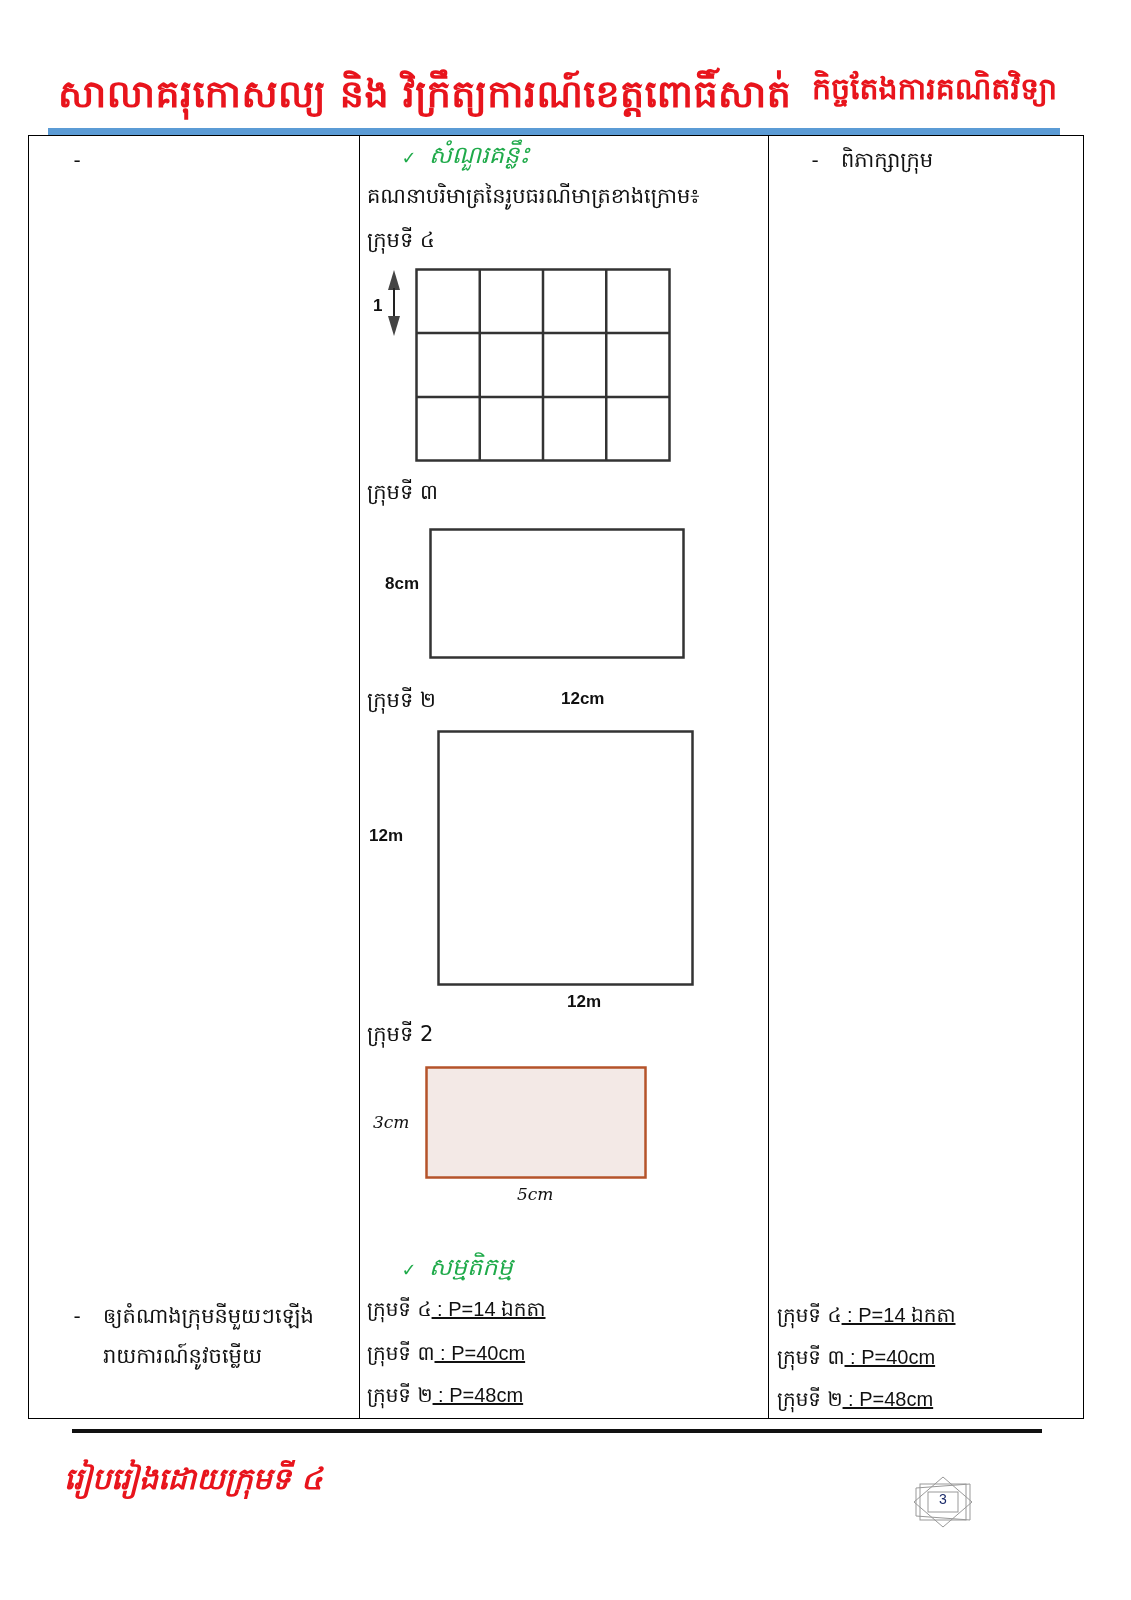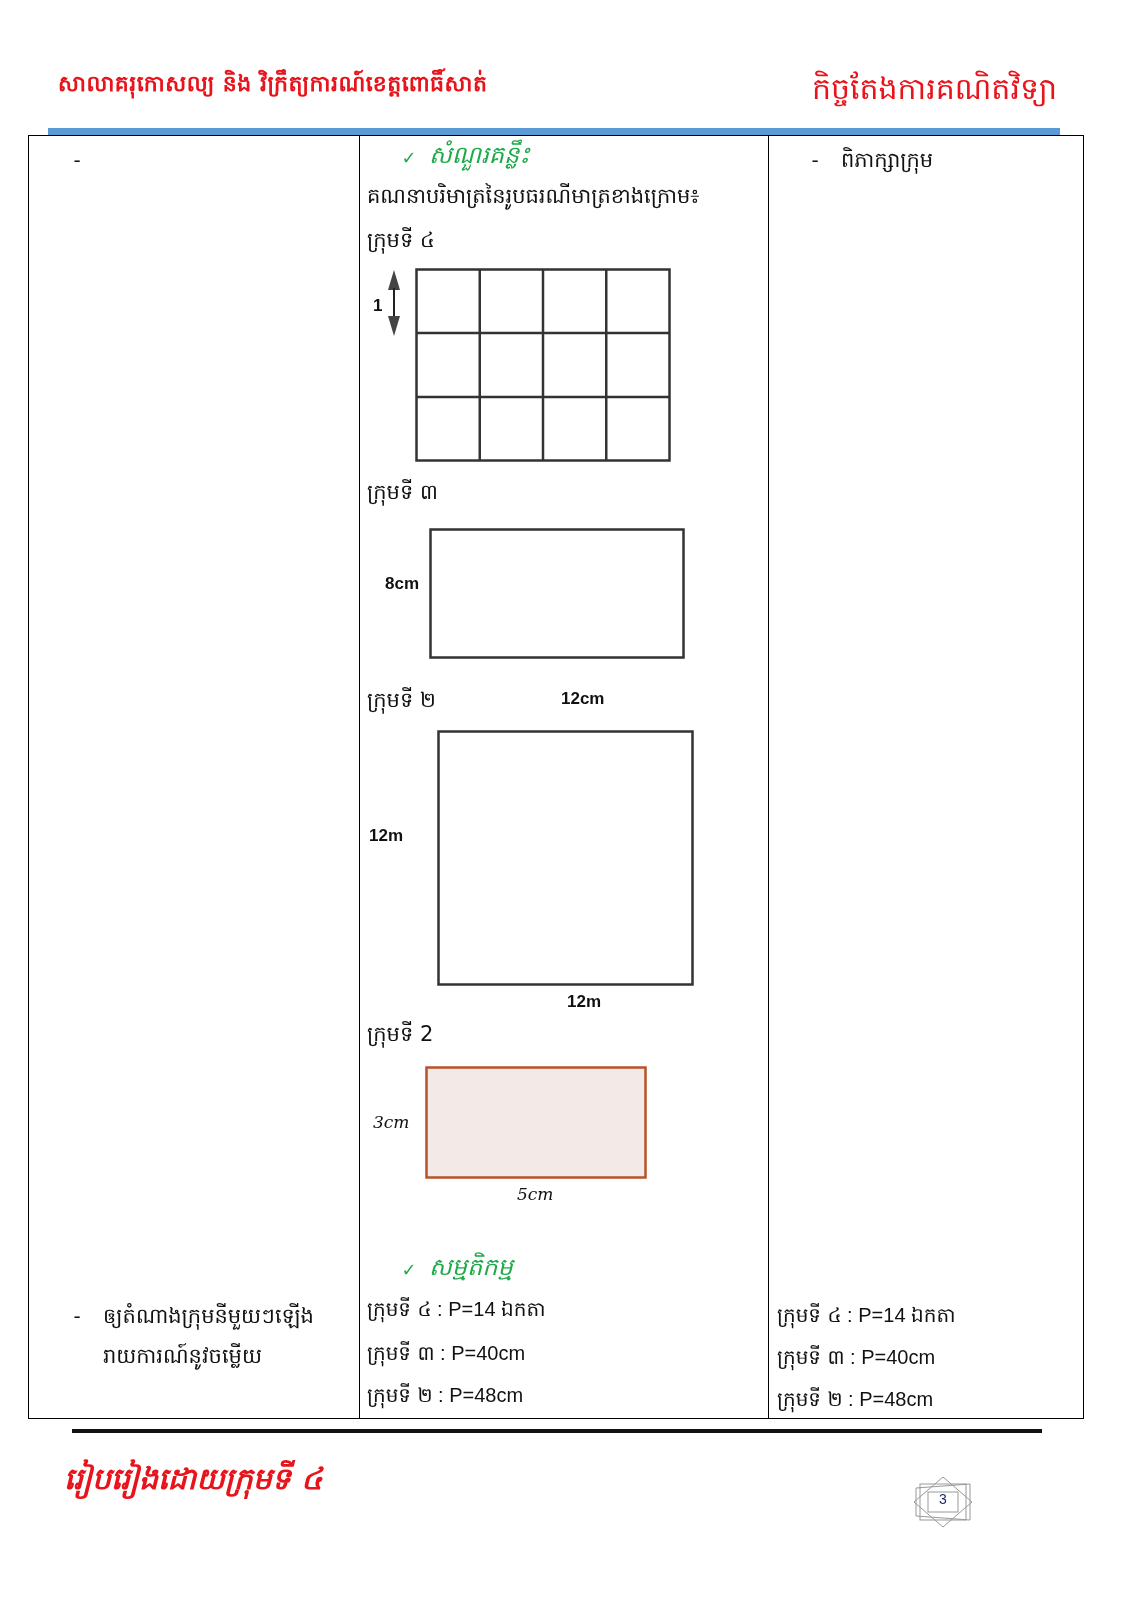--- a/index.html
+++ b/index.html
@@ -1,41 +1,41 @@
 <!DOCTYPE html>
 <html><head>
 <meta charset="utf-8">
 <style>
   html, body { margin: 0; padding: 0; background: #ffffff; }
   body { width: 1131px; height: 1600px; position: relative; overflow: hidden;
          font-family: "DejaVu Sans", sans-serif; color: #111; }
-  .hdr-left { position: absolute; left: 58px; top: 70px; font-size: 22px; font-weight: bold;
+  .hdr-left { position: absolute; left: 58px; top: 70px; font-size: 38px; font-weight: bold;
               color: #e8141c; font-family: "DejaVu Serif", serif; letter-spacing: 0.5px; }
-  .hdr-right { position: absolute; right: 74px; top: 70px; font-size: 30px; font-weight: normal;
+  .hdr-right { position: absolute; right: 74px; top: 70px; font-size: 30px; font-weight: bold;
                color: #e8141c; font-family: "DejaVu Serif", serif; }
   .blue-rule { position: absolute; left: 48px; top: 128px; width: 1012px; height: 7px; background: #5b9bd5; }
 
   .tbl { position: absolute; left: 28px; top: 135px; width: 1056px; height: 1284px;
          border: 1.5px solid #000; box-sizing: border-box; }
   .col { position: absolute; top: 0; bottom: 0; }
   .c1 { left: 0; width: 330px; border-right: 1.5px solid #000; }
   .c2 { left: 330px; width: 409px; border-right: 1.5px solid #000; }
   .c3 { left: 740px; right: 0; }
 
   .kh { font-size: 21px; line-height: 40px; }
   .bullet-row { position: absolute; display: flex; }
   .dash { width: 52px; text-align: center; font-size: 20px; line-height: 40px; }
   .green-head { position: absolute; display: flex; align-items: center; color: #1faa4a; }
   .check { font-size: 18px; color: #1faa4a; width: 40px; text-align: center; }
   .green-title { font-size: 24px; font-weight: normal; font-style: italic; font-family: "DejaVu Serif", serif; }
   .abs { position: absolute; }
   .lbl { position: absolute; font-family: "Liberation Sans", sans-serif; font-weight: bold; font-size: 17px; }
   .lbl-it { position: absolute; font-family: "DejaVu Serif", serif; font-style: italic; font-size: 17px; }
   .ans { position: absolute; font-size: 20px; line-height: 42px; }
-  .ans .v { font-family: "Liberation Sans", sans-serif; }
+  .ans .v { font-family: "Liberation Sans", sans-serif; text-decoration: underline; }
 
   .footer-rule { position: absolute; left: 72px; top: 1429px; width: 970px; height: 4px; background: #111; }
   .footer-text { position: absolute; left: 64px; top: 1460px; font-size: 30px; color: #e8141c;
                  font-style: italic; font-weight: bold; font-family: "DejaVu Serif", serif; }
   .page-badge { position: absolute; left: 912px; top: 1476px; width: 62px; height: 52px; }
   .page-num { position: absolute; left: 0; right: 0; top: 15px; text-align: center;
               font-size: 14px; font-family: "Liberation Sans", sans-serif; color: #1a2a6a; }
 </style>
 </head>
 <body>

